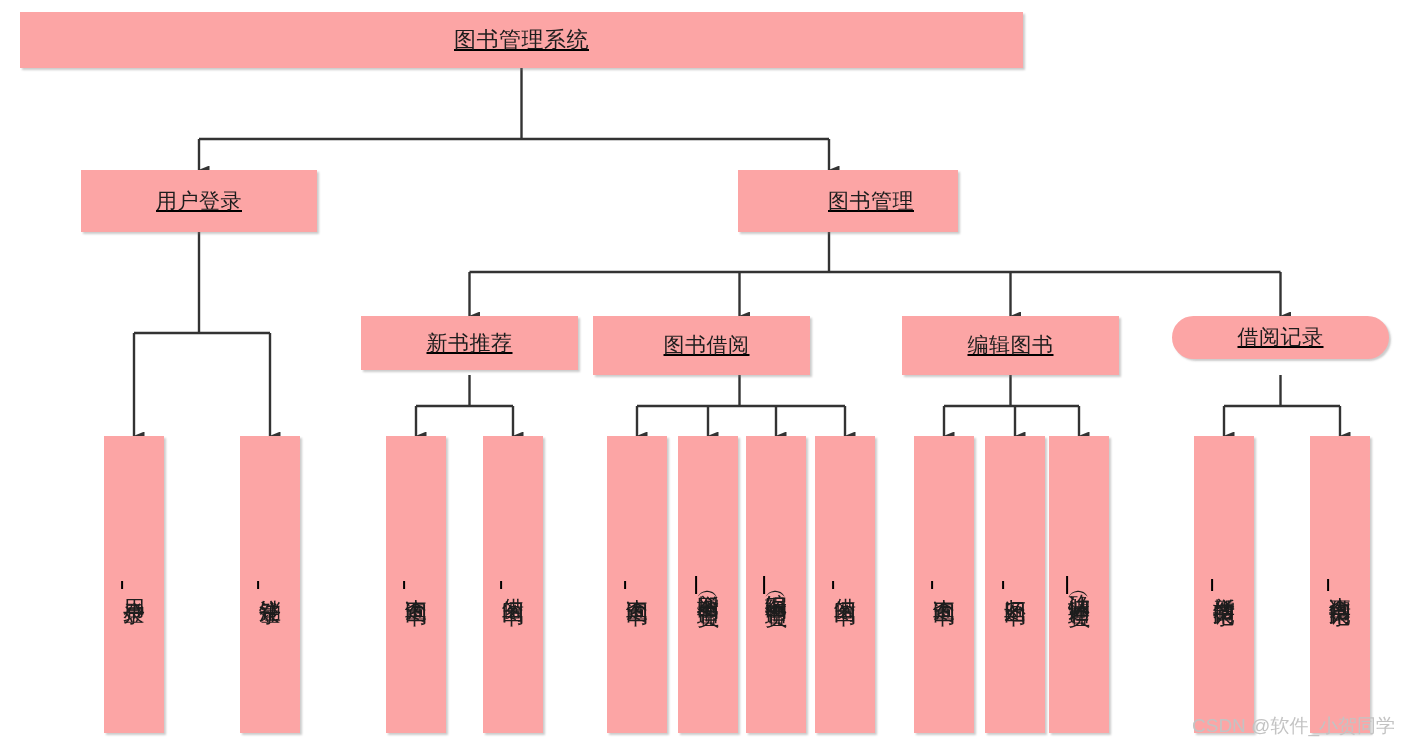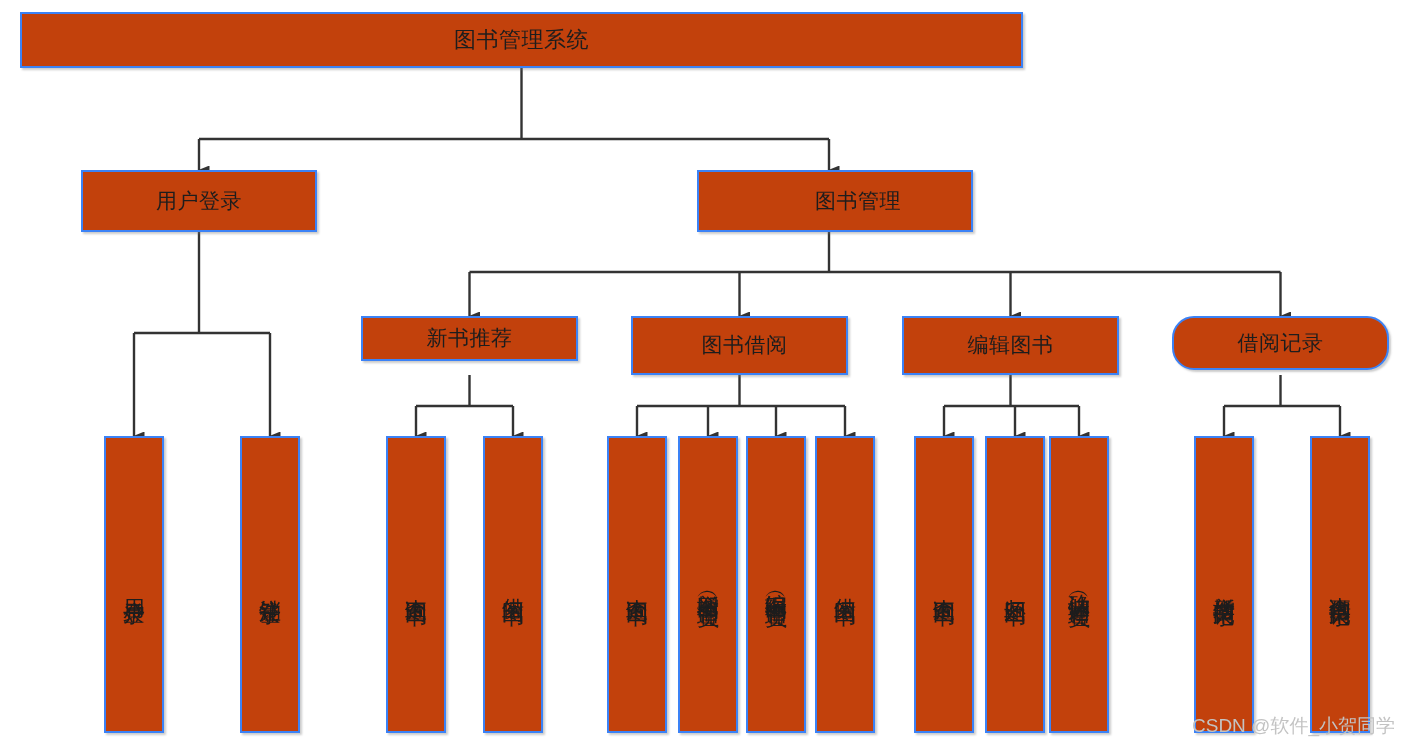--- a/index.html
+++ b/index.html
@@ -22,27 +22,28 @@
   svg.connectors {
     position: absolute;
     left: 0;
     top: 0;
     width: 1405px;
     height: 747px;
   }
   .node {
     position: absolute;
     box-sizing: border-box;
-    background: #c2410c;
-    border: 2px solid #3b82f6;
+    background: #fca5a5;
+    border: 2px solid #fca5a5;
     display: flex;
     align-items: center;
     justify-content: center;
     box-shadow: 2px 2px 2px rgba(120,120,120,0.38);
     z-index: 2;
+    text-decoration: underline;
   }
   .node-label {
     color: #1d1d1d;
     font-size: 21px;
     line-height: 1.18;
     letter-spacing: 0.5px;
     white-space: nowrap;
     text-align: center;
   }
   .node.vertical .node-label {
@@ -114,33 +115,33 @@
       </g>
   </svg>
 
   <div id="nodes-layer">
       <div class="node root" style="left: 20px; top: 12px; width: 1003px; height: 56px;">
         <span class="node-label">图书管理系统</span>
       </div>
       <div class="node" style="left: 81px; top: 170px; width: 236px; height: 62px;">
         <span class="node-label">用户登录</span>
       </div>
-      <div class="node" style="left: 697px; top: 170px; width: 276px; height: 62px; padding-left: 46px;">
+      <div class="node" style="left: 738px; top: 170px; width: 220px; height: 62px; padding-left: 46px;">
         <span class="node-label">图书管理</span>
       </div>
-      <div class="node" style="left: 361px; top: 316px; width: 217px; height: 45px;">
+      <div class="node" style="left: 361px; top: 316px; width: 217px; height: 54px;">
         <span class="node-label">新书推荐</span>
       </div>
-      <div class="node" style="left: 631px; top: 316px; width: 217px; height: 59px; padding-left: 10px;">
+      <div class="node" style="left: 593px; top: 316px; width: 217px; height: 59px; padding-left: 10px;">
         <span class="node-label">图书借阅</span>
       </div>
       <div class="node" style="left: 902px; top: 316px; width: 217px; height: 59px;">
         <span class="node-label">编辑图书</span>
       </div>
-      <div class="node" style="left: 1172px; top: 316px; width: 217px; height: 54px; border-radius: 22px;">
+      <div class="node" style="left: 1172px; top: 316px; width: 217px; height: 43px; border-radius: 22px;">
         <span class="node-label">借阅记录</span>
       </div>
       <div class="node vertical" style="left: 104px; top: 436px; width: 60px; height: 297px;">
         <span class="node-label">用户登录</span>
       </div>
       <div class="node vertical" style="left: 240px; top: 436px; width: 60px; height: 297px;">
         <span class="node-label">注销登录</span>
       </div>
       <div class="node vertical" style="left: 386px; top: 436px; width: 60px; height: 297px;">
         <span class="node-label">查询图书</span>

